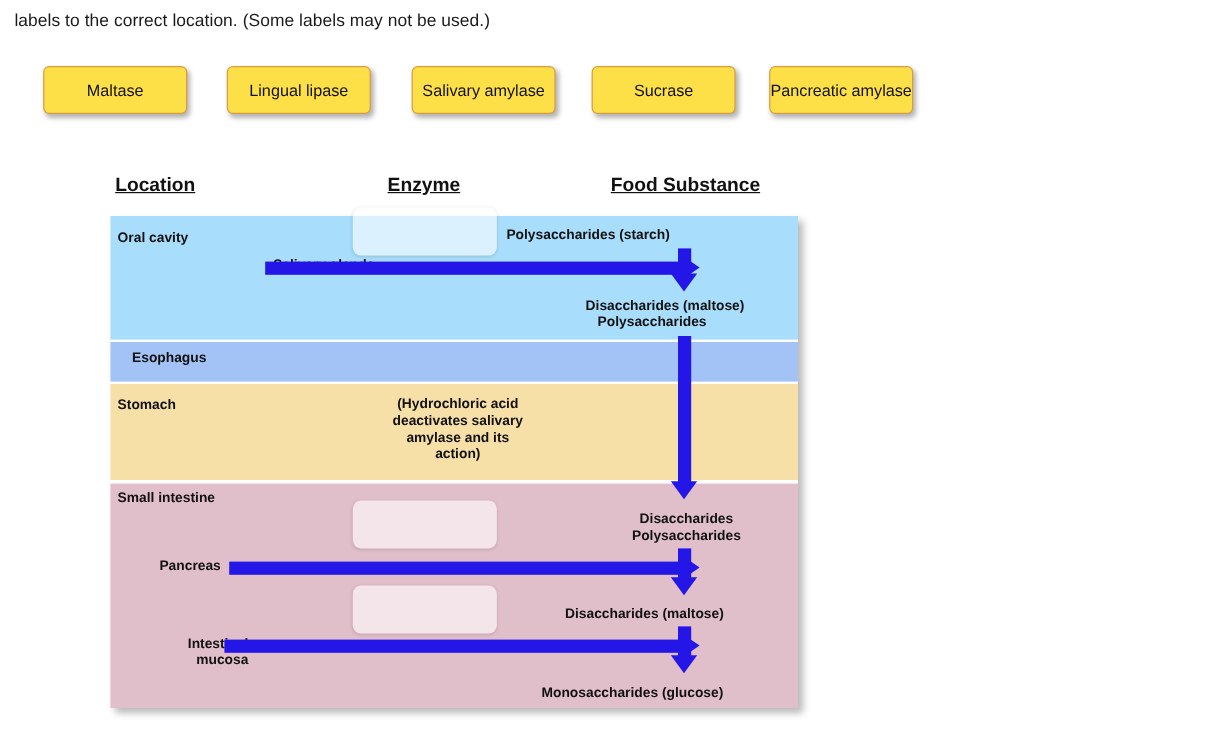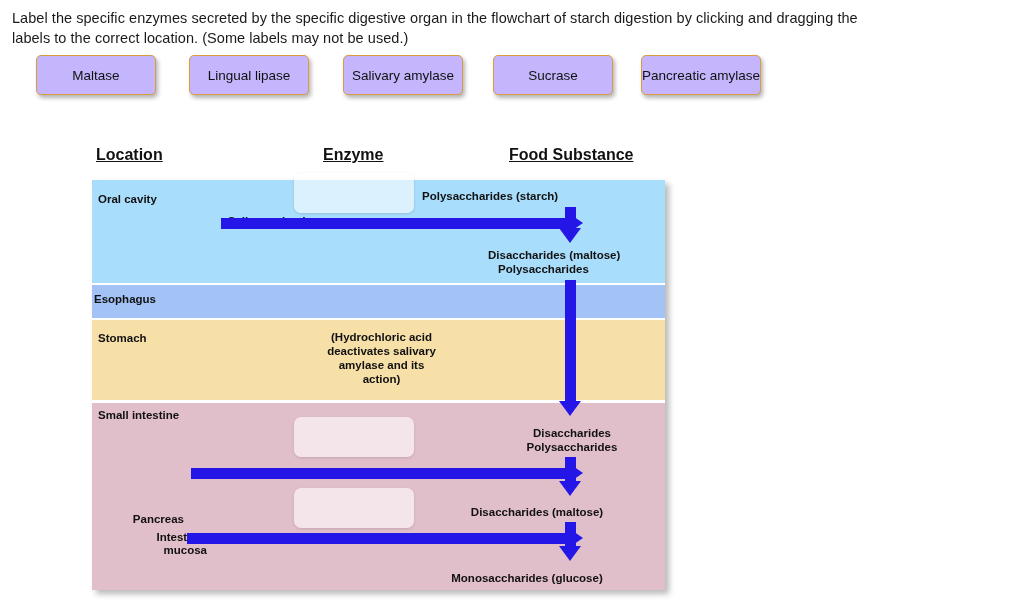--- a/index.html
+++ b/index.html
@@ -31,21 +31,21 @@
   .label-tray {
     position: absolute;
     left: 36px;
     top: 55px;
     height: 42px;
   }
   .chip {
     position: absolute;
     top: 0;
     height: 40px;
-    background: #c4b5fd;
+    background: #fde047;
     border: 1px solid #d99c3f;
     border-radius: 5px;
     box-shadow: 2px 3px 4px rgba(0,0,0,0.30);
     display: flex;
     align-items: center;
     justify-content: center;
     text-align: center;
     font-size: 13.5px;
     color: #111111;
     line-height: 15px;
@@ -167,21 +167,20 @@
     color: #111111;
     line-height: 14px;
     white-space: nowrap;
     text-align: center;
   }
 </style>
 </head>
 <body>
 
 <div class="instructions">
-  <div>Label the specific enzymes secreted by the specific digestive organ in the flowchart of starch digestion by clicking and dragging the</div>
   <div>labels to the correct location.  (Some labels may not be used.)</div>
 </div>
 
 <div class="label-tray">
   <div class="chip chip-0">
     <span>Maltase</span>
   </div>
   <div class="chip chip-1">
     <span>Lingual lipase</span>
   </div>
@@ -204,27 +203,27 @@
 
   <div class="row row-oral"></div>
 
   <div class="row row-eso"></div>
 
   <div class="row row-sto"></div>
 
   <div class="row row-si"></div>
 
   <div class="row-label" style="left:6px; top:13px;">Oral cavity</div>
-  <div class="row-label" style="left:2px; top:113px;">Esophagus</div>
+  <div class="row-label" style="left:18px; top:113px;">Esophagus</div>
   <div class="row-label" style="left:6px; top:152px;">Stomach</div>
   <div class="row-label" style="left:6px; top:229px;">Small  intestine</div>
 
   <div class="organ-label" style="left:0px; top:35px; width:220px;">Salivary glands</div>
 
-  <div class="organ-label" style="left:0px; top:286px; width:92px;margin-top:47px;">Pancreas</div>
+  <div class="organ-label" style="left:0px; top:286px; width:92px;">Pancreas</div>
 
   <div class="organ-label" style="left:0px; top:351px; width:92px;padding-left:23px;">
     <div>Intestinal</div>
     <div>mucosa</div>
   </div>
 
   <div class="food-text" style="left:202px; top:150px; width:175px; text-align:center;">
     <div>(Hydrochloric  acid</div>
     <div>deactivates  salivary</div>
     <div>amylase  and  its</div>

